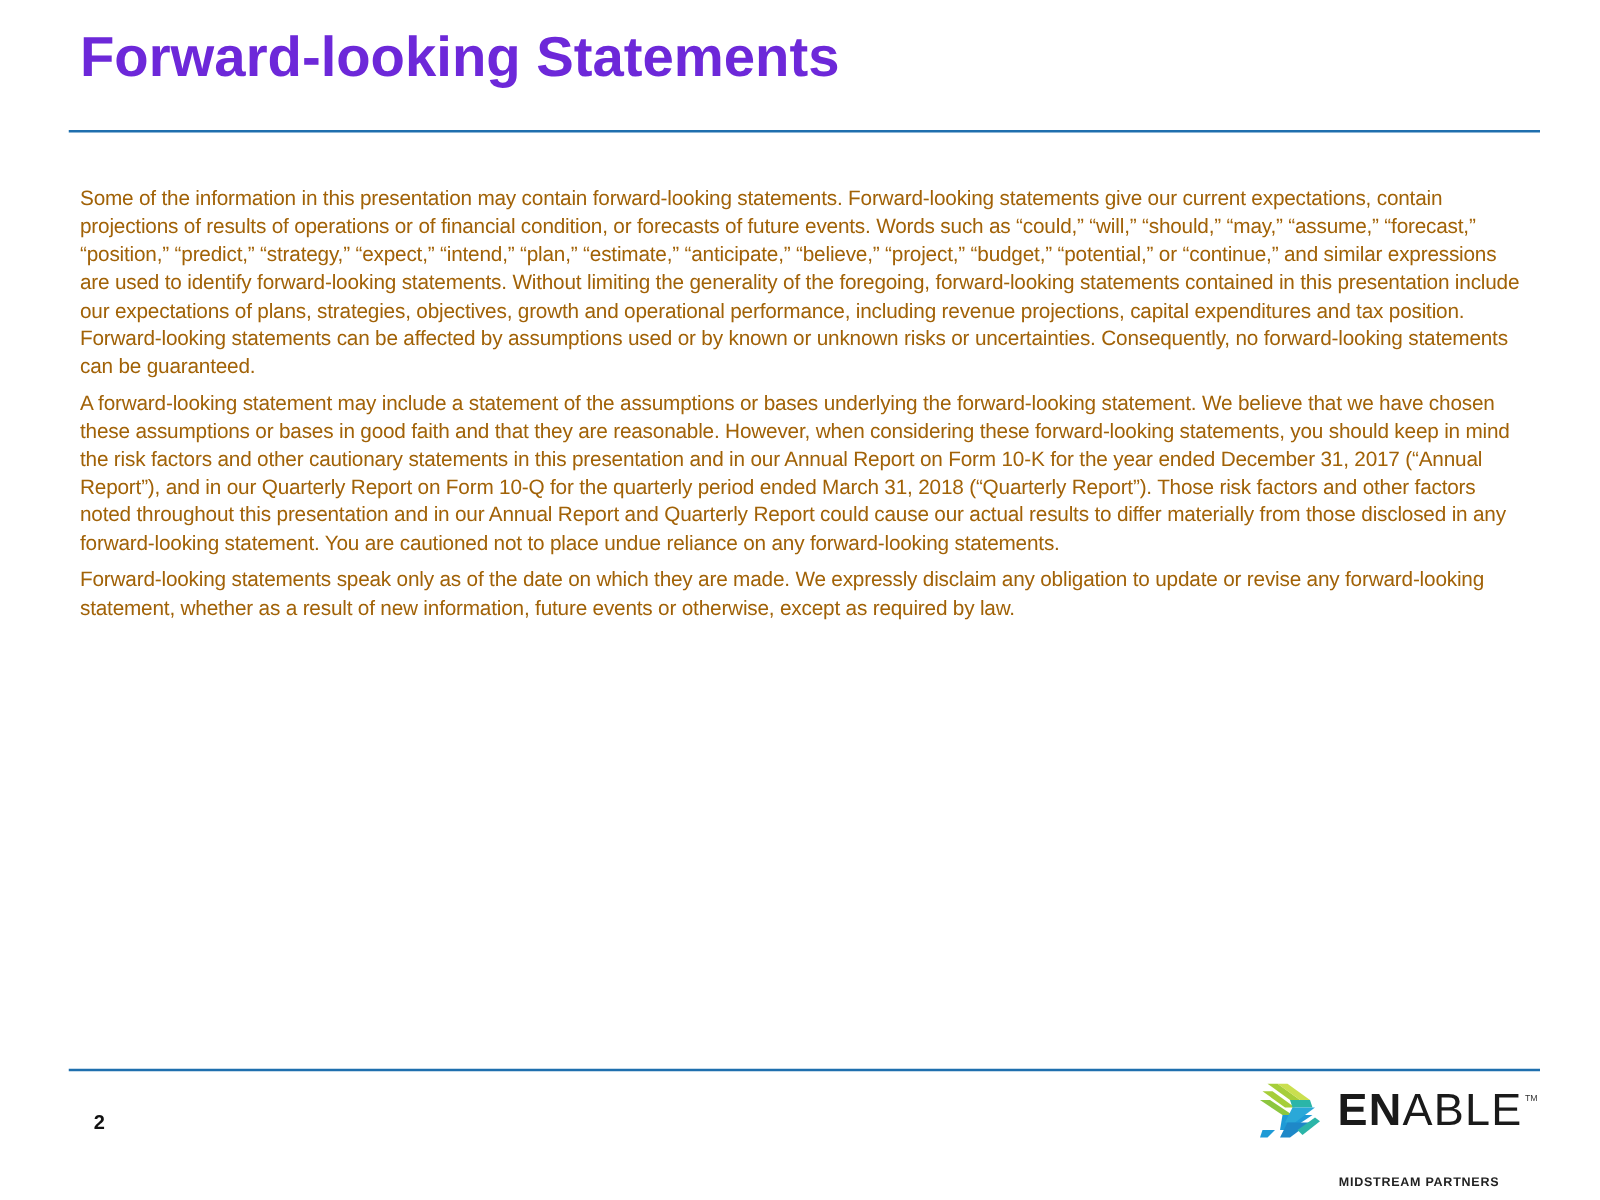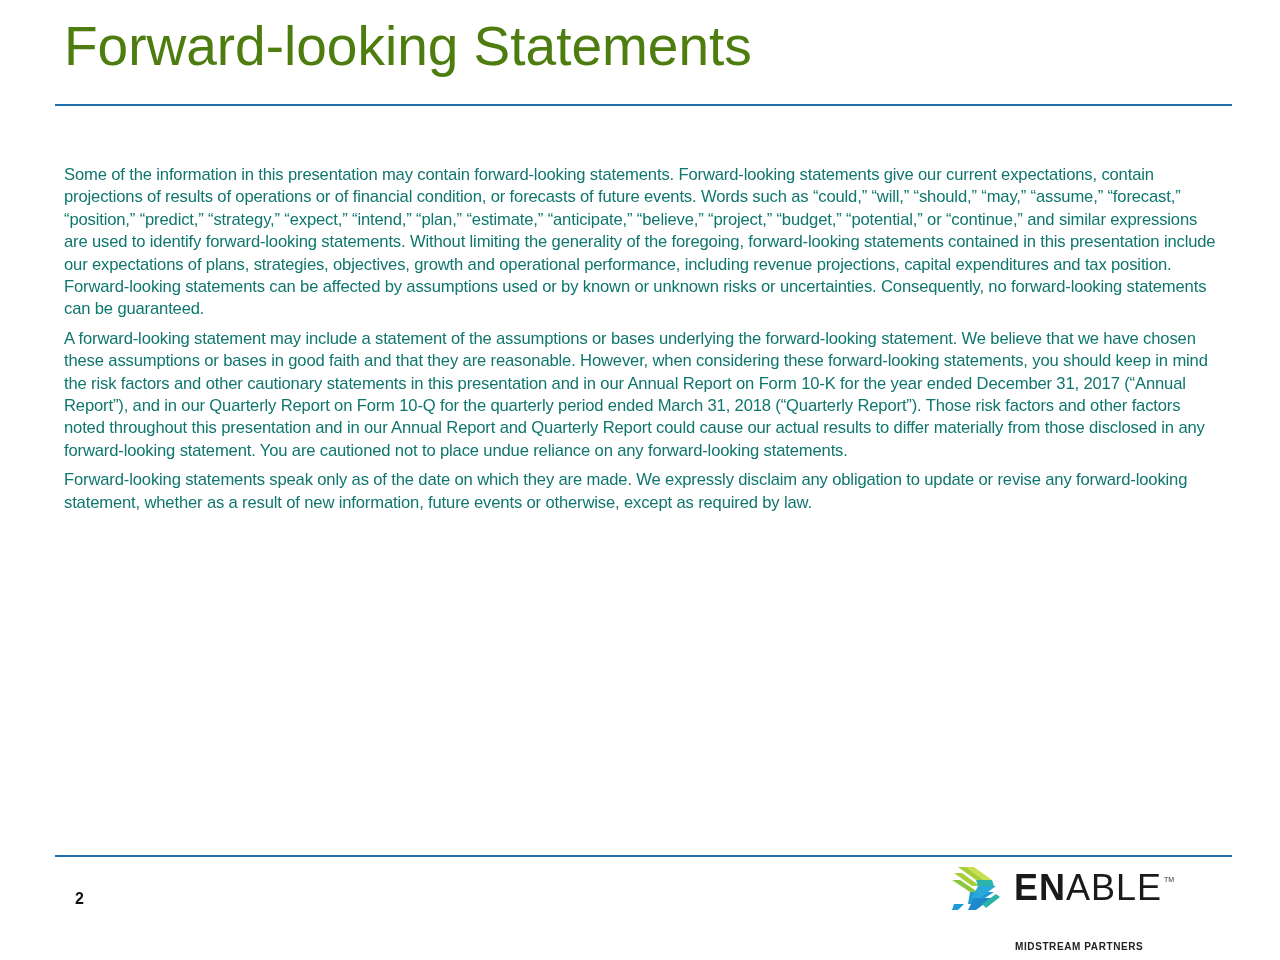--- a/index.html
+++ b/index.html
@@ -13,42 +13,42 @@
       position: relative;
       overflow: hidden;
       font-family: "Liberation Sans", sans-serif;
       color: #1a1a1a;
     }
     .title {
       position: absolute;
       left: 64px;
       top: 18px;
       margin: 0;
-      font-size: 55px;
-      font-weight: normal;
-      color: #4d7c0f;
+      font-size: 45px;
+      font-weight: bold;
+      color: #6d28d9;
       letter-spacing: 0px;
       line-height: 56px;
     }
     .rule-top {
       position: absolute;
       left: 55px;
       top: 104px;
       width: 1177px;
       height: 2px;
       background: #1f6fae;
     }
     .body-text {
       position: absolute;
       left: 64px;
-      top: 164px;
+      top: 148px;
       width: 1160px;
       font-size: 16.6px;
       line-height: 22.4px;
-      color: #0f766e;
+      color: #a16207;
     }
     .body-text p {
       margin: 0 0 7px 0;
       letter-spacing: -0.15px;
     }
     .rule-bottom {
       position: absolute;
       left: 55px;
       top: 855px;
       width: 1177px;
@@ -58,21 +58,21 @@
     .page-number {
       position: absolute;
       left: 75px;
       top: 890px;
       font-size: 16px;
       font-weight: bold;
       color: #111;
     }
     .logo {
       position: absolute;
-      left: 952px;
+      left: 1008px;
       top: 862px;
       width: 230px;
       height: 70px;
       text-align: center;
     }
     .logo-mark {
       position: absolute;
       left: 0;
       top: 2px;
       width: 56px;

